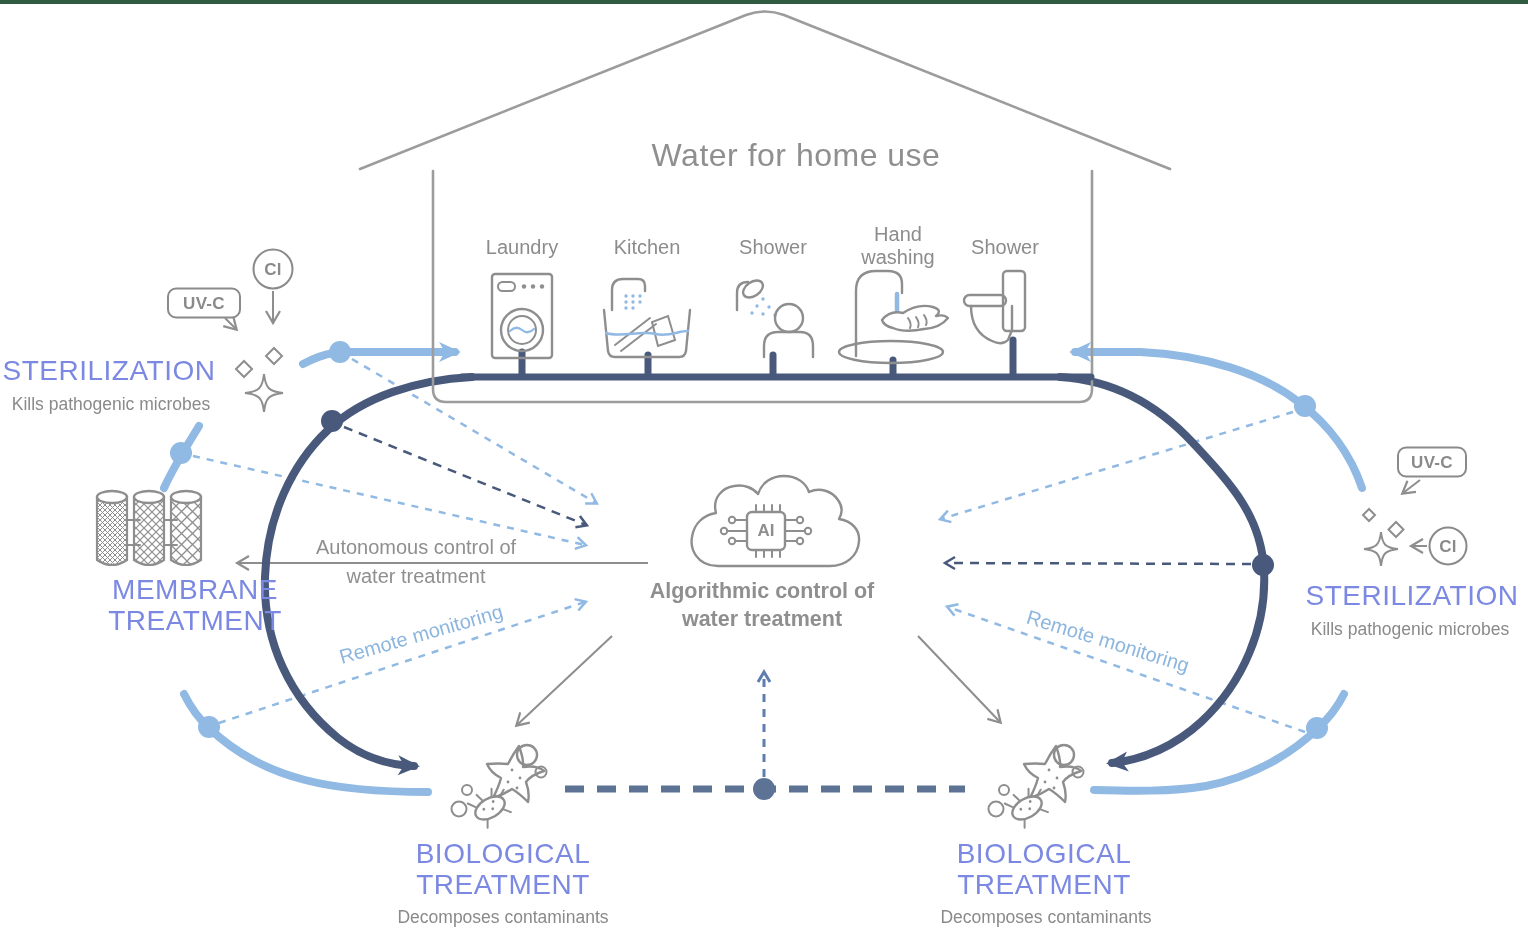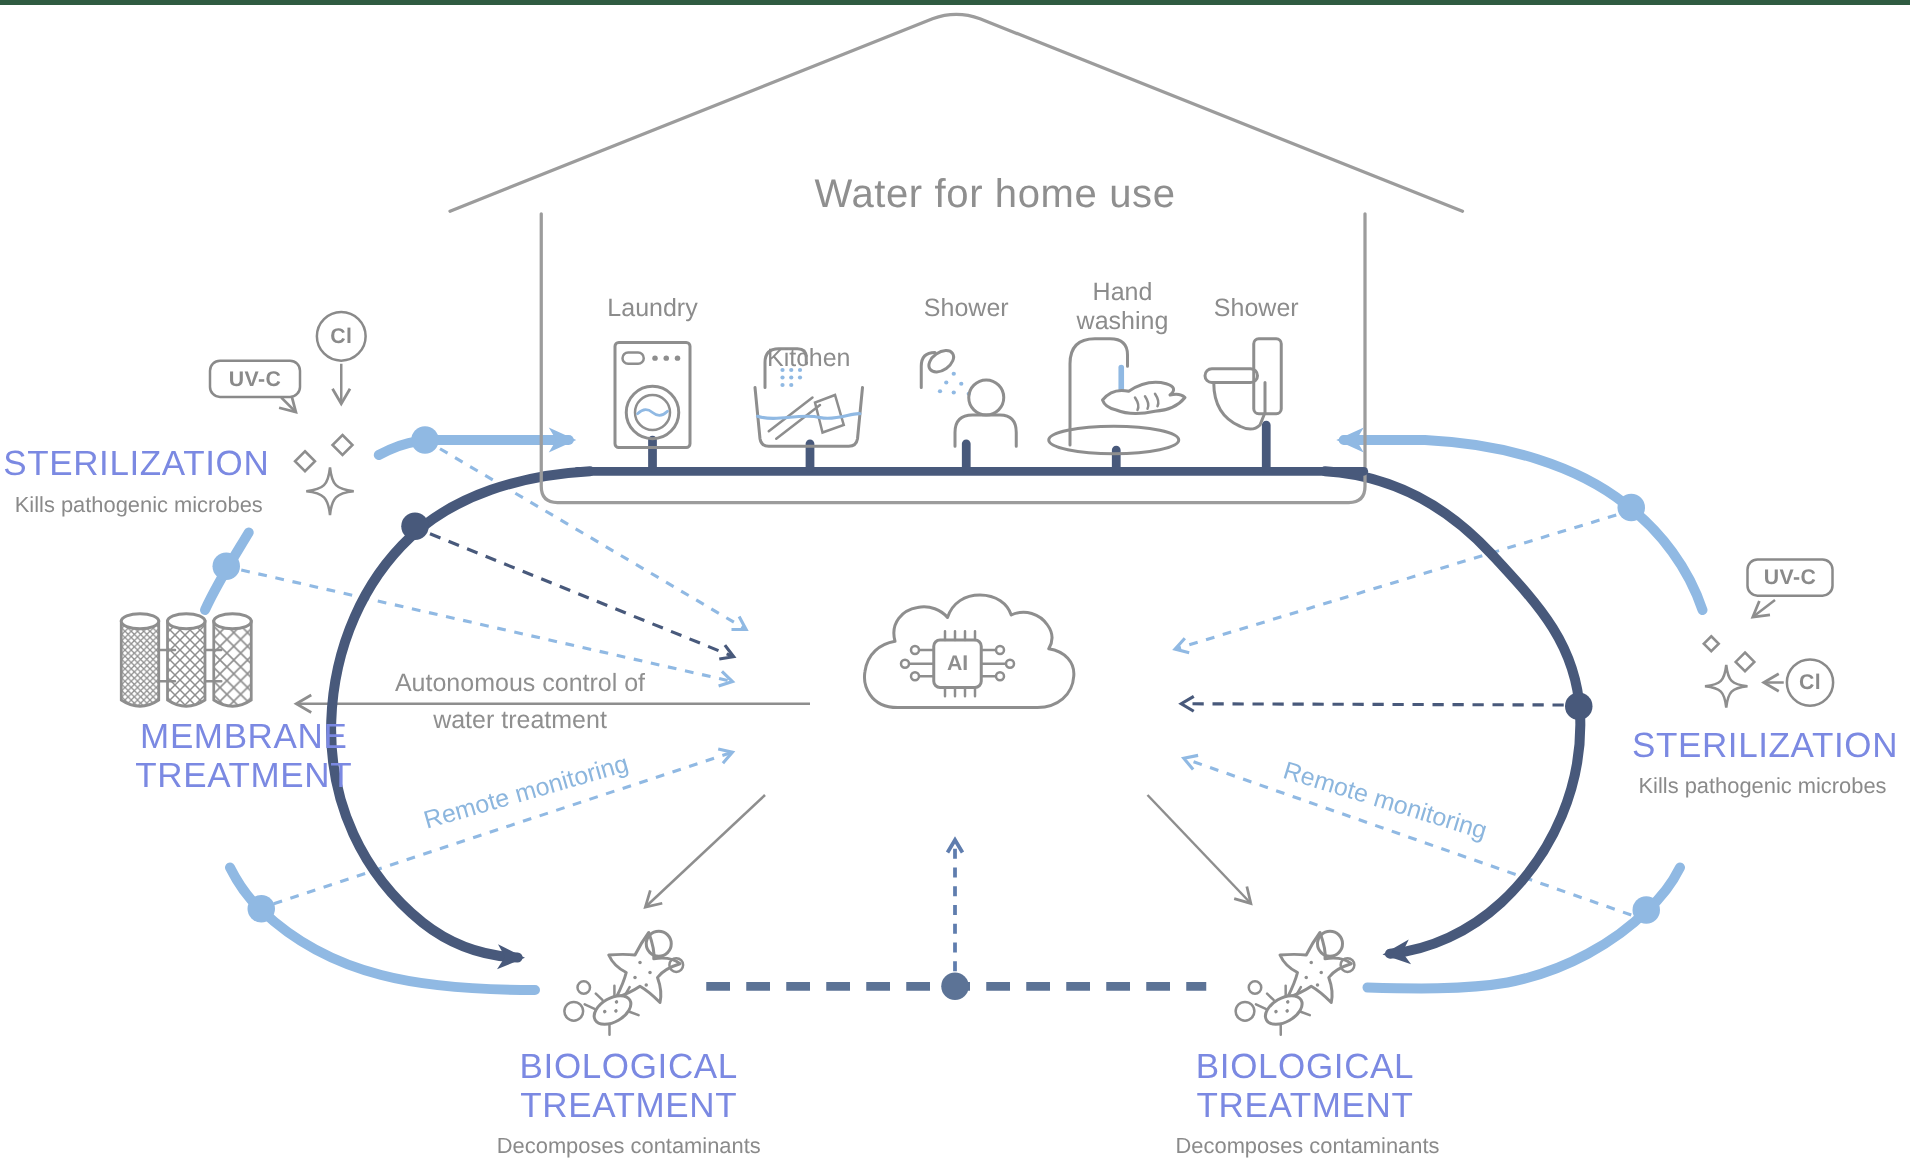--- a/index.html
+++ b/index.html
@@ -261,30 +261,31 @@
           <circle class="gdot" cx="492" cy="810" r="1.4"></circle>
           <circle class="gdot" cx="496" cy="804" r="1.4"></circle>
       </g>
     </g>
     <use href="#microbes" x="537"></use>
   </svg>
 
   <div class="lbl big-title" style="left:766px;top:155px;margin-left:30px;">Water for home use</div>
 
   <div class="lbl app-lbl" style="left:522px;top:247px;">Laundry</div>
-  <div class="lbl app-lbl" style="left:647px;top:247px;margin-top:40px;">Kitchen</div>
+  <div class="lbl app-lbl" style="left:647px;top:247px;">Kitchen</div>
   <div class="lbl app-lbl" style="left:773px;top:247px;text-align:right;">Shower</div>
   <div class="lbl app-lbl wrap" style="left:898px;top:246px;width:90px;line-height:1.15;">Hand washing</div>
   <div class="lbl app-lbl" style="left:1005px;top:247px;">Shower</div>
 
   <div class="lbl purple-title" style="left:109px;top:371px;">STERILIZATION</div>
   <div class="lbl sub" style="left:111px;top:404px;">Kills pathogenic microbes</div>
 
   <div class="lbl purple-title wrap" style="left:147px;top:605px;width:175px;margin-left:48px;">MEMBRANE TREATMENT</div>
 
+  <div class="lbl bold-gray wrap" style="left:762px;top:606px;width:265px;">Algorithmic control of water treatment</div>
   <div class="lbl auto-lbl wrap" style="left:416px;top:562px;width:220px;">Autonomous control of water treatment</div>
 
   <div class="lbl remote" style="left:421px;top:634px;transform:translate(-50%,-50%) rotate(-16deg);">Remote monitoring</div>
   <div class="lbl remote" style="left:1108px;top:641px;transform:translate(-50%,-50%) rotate(17deg);">Remote monitoring</div>
 
   <div class="lbl purple-title" style="left:1412px;top:596px;">STERILIZATION</div>
   <div class="lbl sub" style="left:1410px;top:629px;">Kills pathogenic microbes</div>
 
   <div class="lbl purple-title wrap" style="left:503px;top:869px;width:210px;">BIOLOGICAL TREATMENT</div>
   <div class="lbl sub" style="left:503px;top:917px;">Decomposes contaminants</div>

